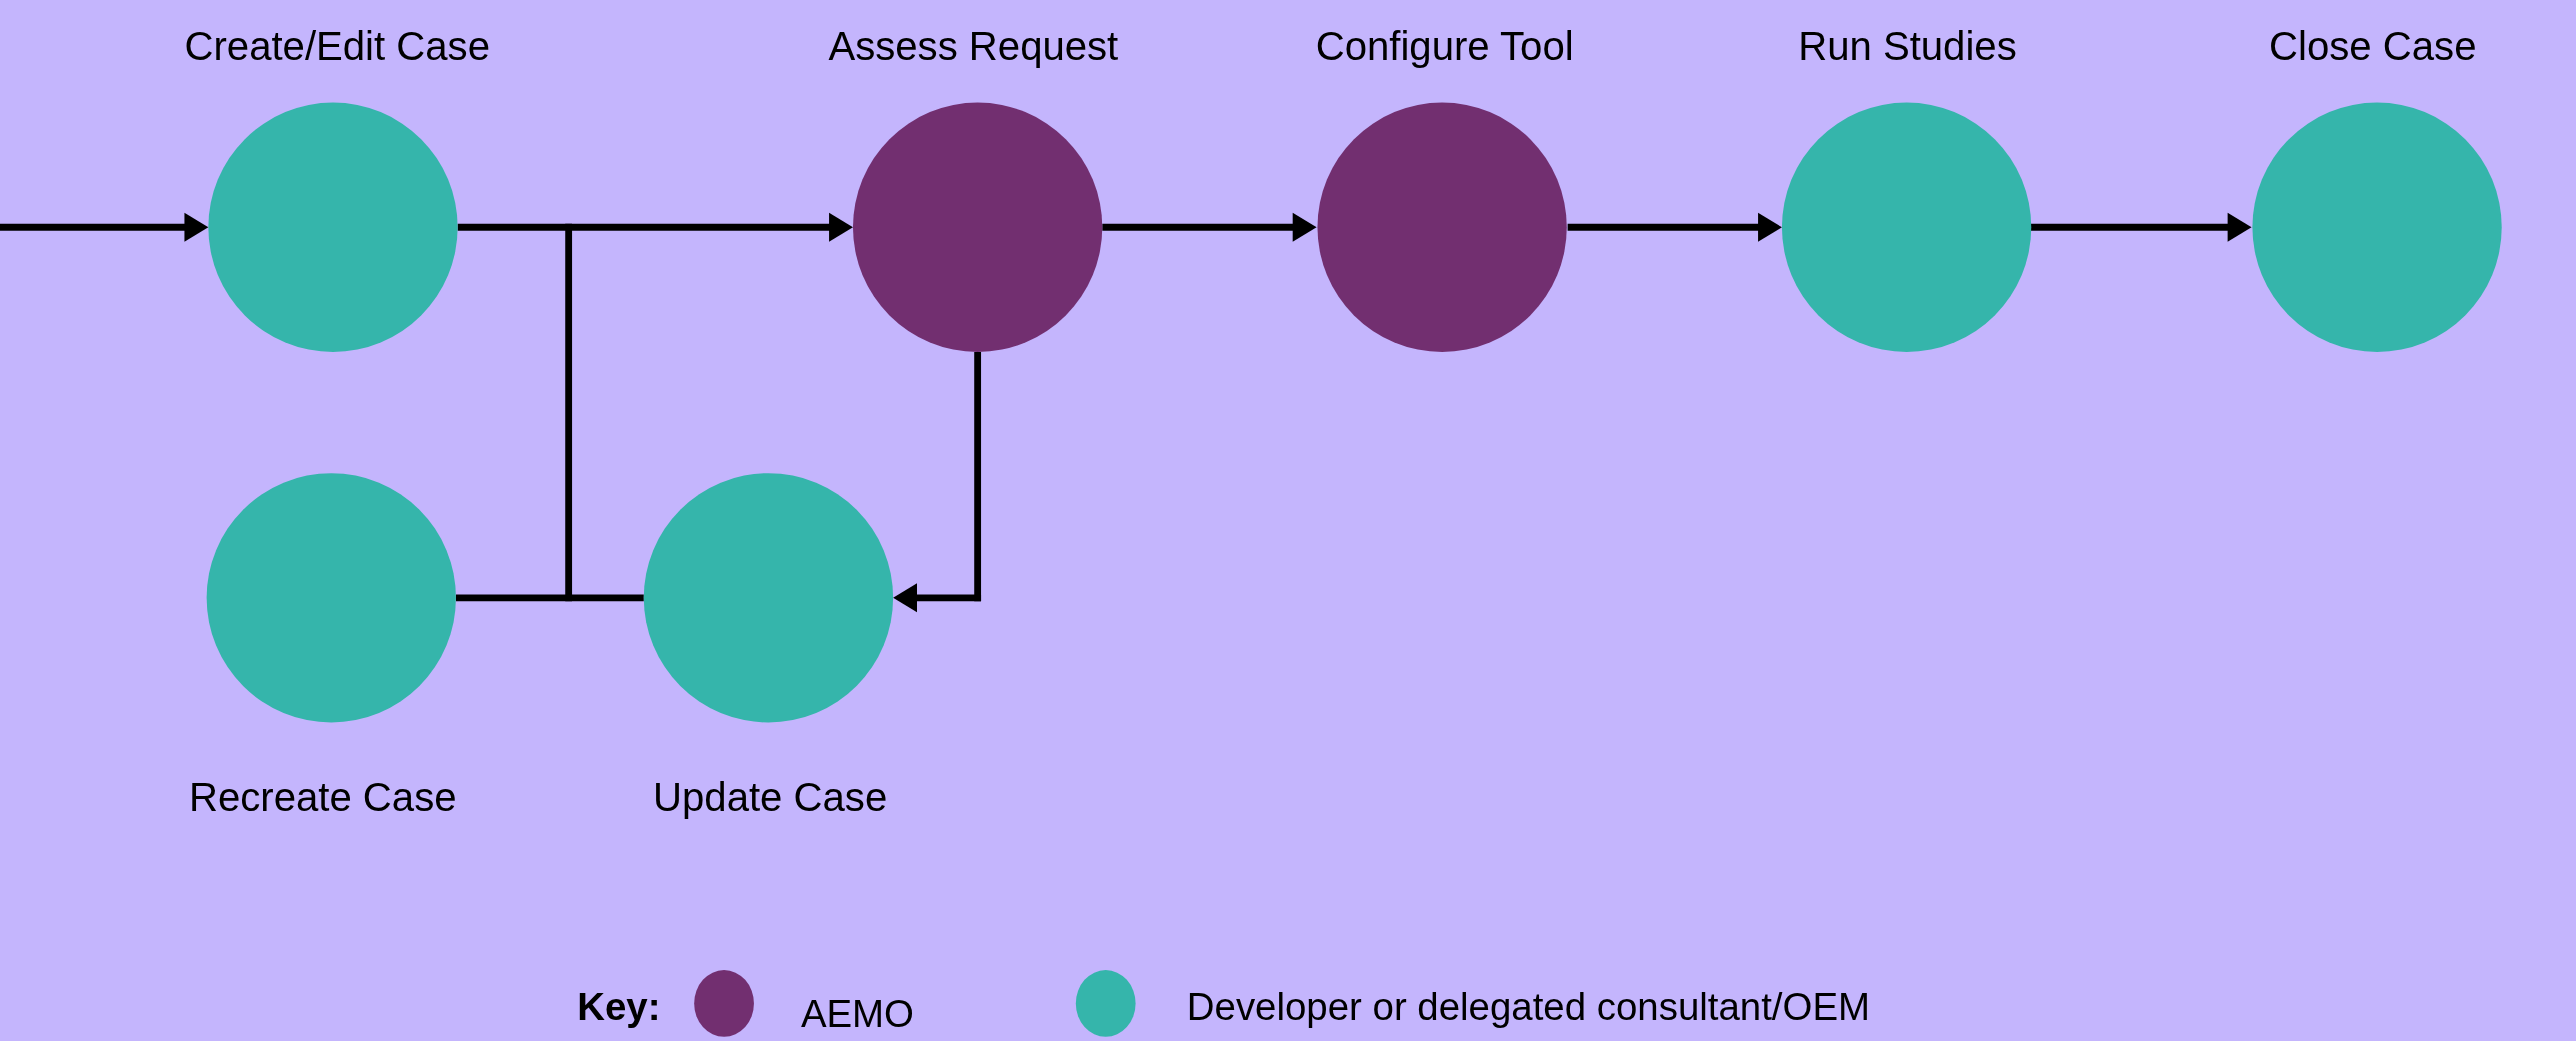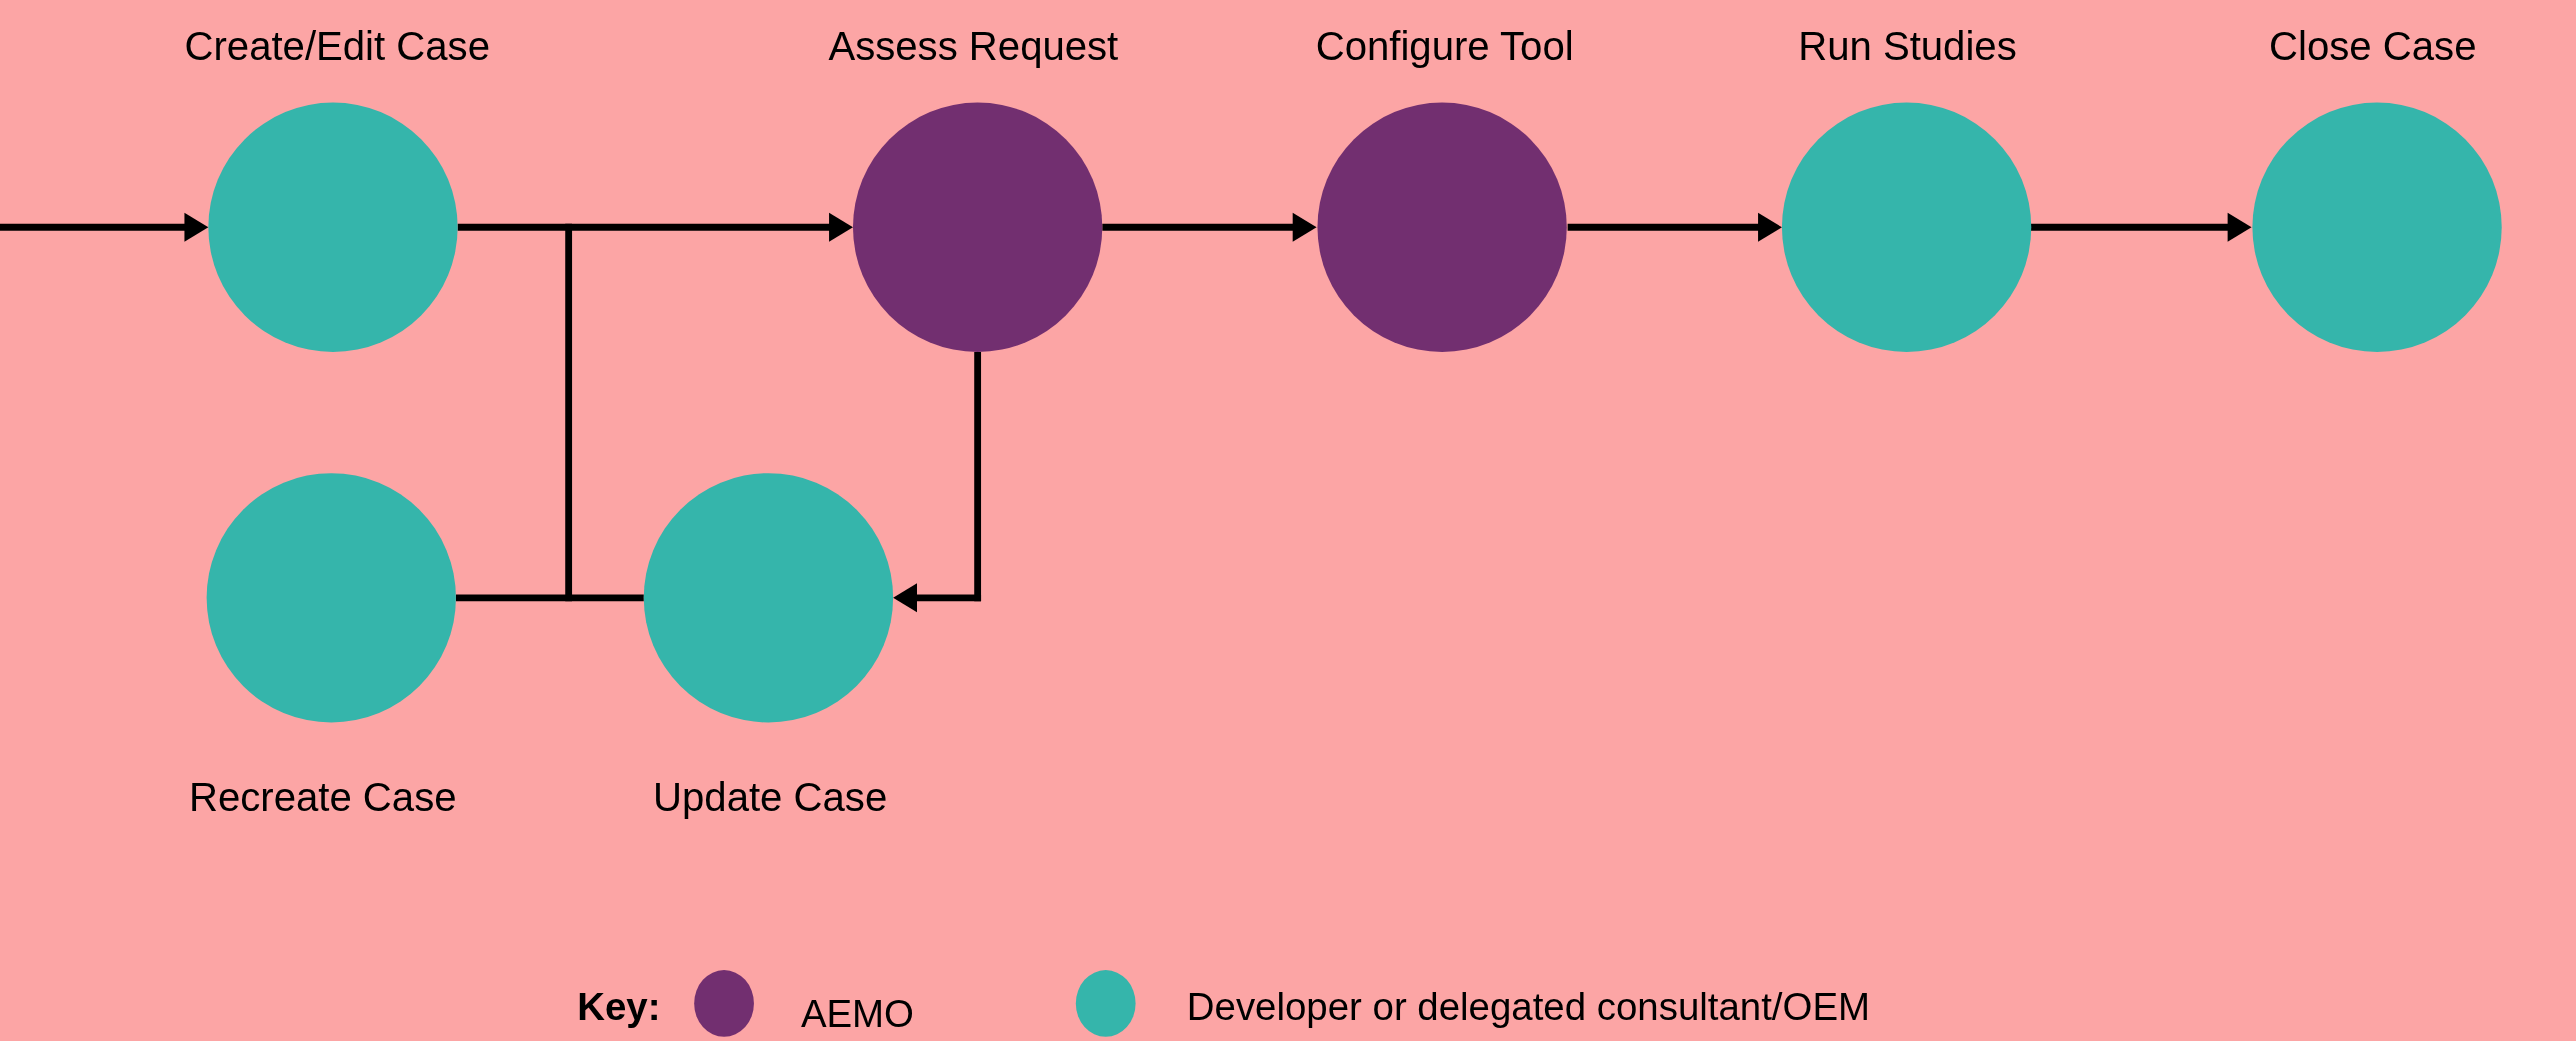--- a/index.html
+++ b/index.html
@@ -4,21 +4,21 @@
 <style>
   html, body {
     margin: 0;
     padding: 0;
     background: #ffffff;
   }
   .canvas {
     position: relative;
     width: 2576px;
     height: 1042px;
-    background: #fca5a5;
+    background: #c4b5fd;
     overflow: hidden;
   }
   svg text {
     font-family: "Liberation Sans", sans-serif;
   }
 </style>
 </head>
 <body>
 
 <div class="canvas">

